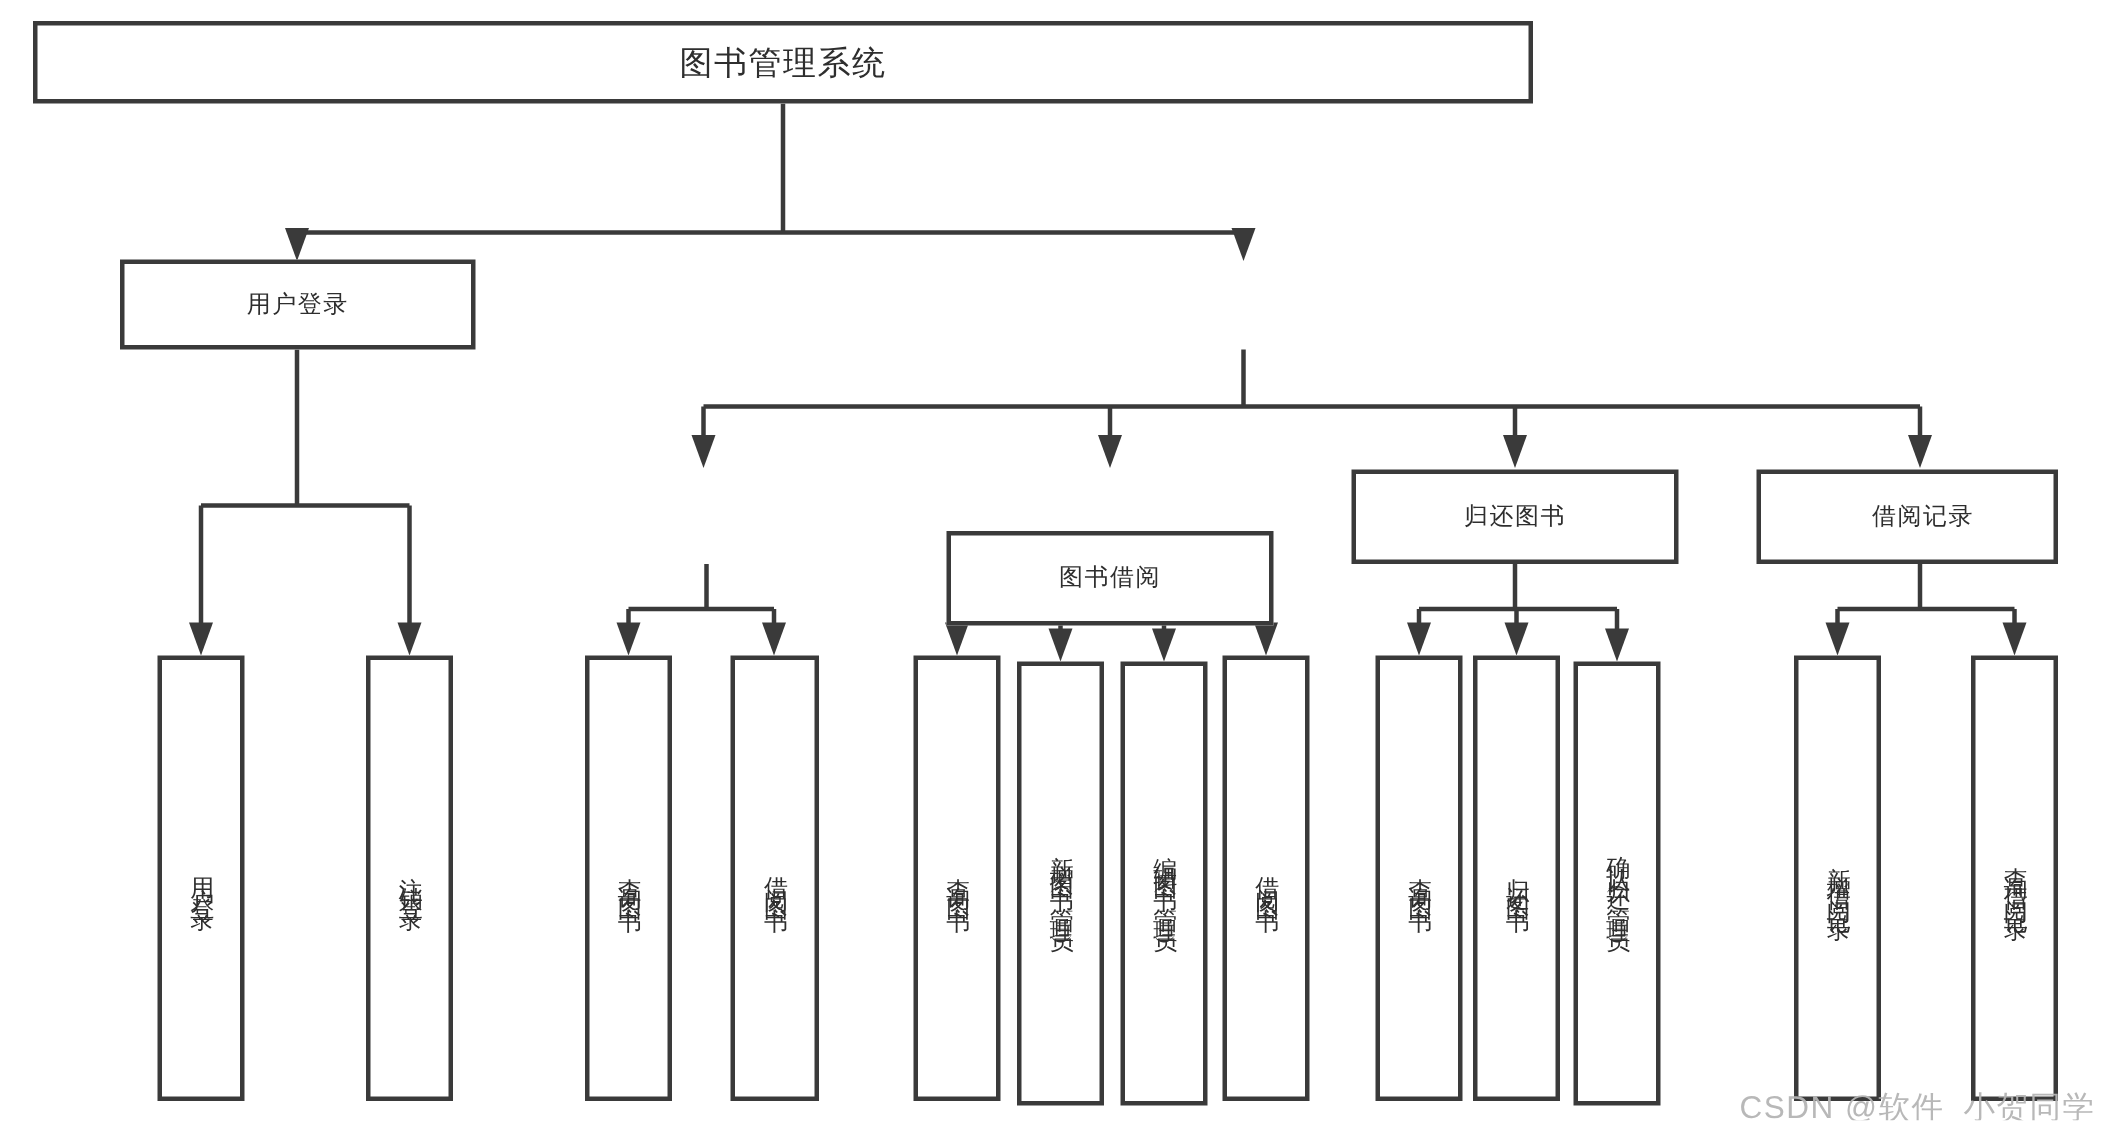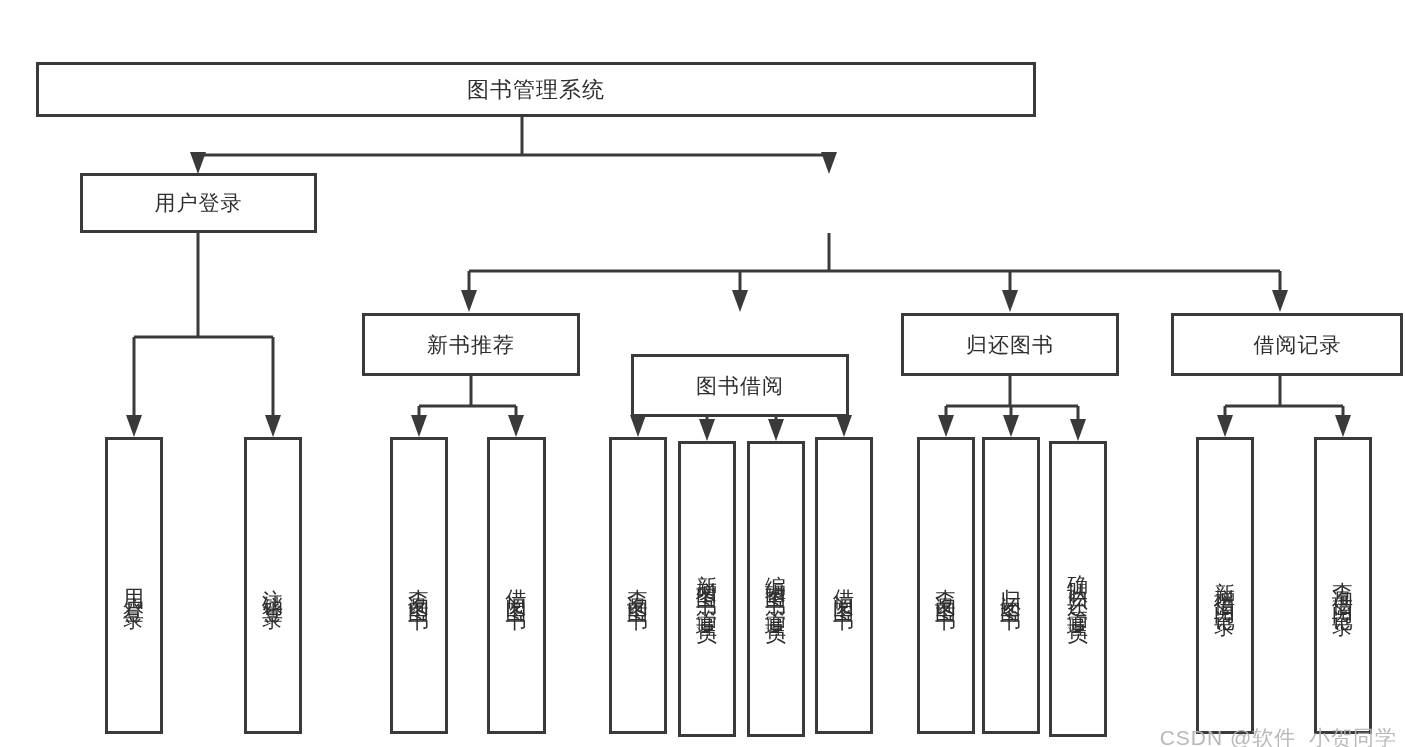--- a/index.html
+++ b/index.html
@@ -24,21 +24,21 @@
   }
   .node {
     position: absolute;
     box-sizing: border-box;
     border: 3px solid #3a3a3a;
     background: #ffffff;
     display: flex;
     align-items: center;
     justify-content: center;
     color: #2e2e2e;
-    font-size: 21px;
+    font-size: 16px;
     letter-spacing: 1px;
     z-index: 2;
   }
   .node.root { font-size: 22px; }
   .vnode span {
     writing-mode: vertical-rl;
     text-orientation: mixed;
     letter-spacing: 7px;
     line-height: 1.1;
     white-space: nowrap;
@@ -119,28 +119,27 @@
       <polygon points="768,419 784,419 776,441"></polygon>
       <polygon points="836,415 852,415 844,437"></polygon>
       <polygon points="938,415 954,415 946,437"></polygon>
       <polygon points="1003,415 1019,415 1011,437"></polygon>
       <polygon points="1070,419 1086,419 1078,441"></polygon>
       <polygon points="1217,415 1233,415 1225,437"></polygon>
       <polygon points="1335,415 1351,415 1343,437"></polygon>
     </g>
   </svg>
 
-  <div class="node root" style="left:36px; top:14px; width:1000px; height:55px;margin-top:48px;">图书管理系统</div>
+  <div class="node root" style="left:22px; top:14px; width:1000px; height:55px;">图书管理系统</div>
 
   <div class="node" style="left:80px; top:173px; width:237px; height:60px;">用户登录</div>
 
-  <div class="node" style="left:362px; top:313px; width:218px; height:63px;">新书推荐</div>
   <div class="node" style="left:631px; top:313px; width:218px; height:63px;margin-top:41px;">图书借阅</div>
   <div class="node" style="left:901px; top:313px; width:218px; height:63px;">归还图书</div>
-  <div class="node" style="left:1171px; top:313px; width:232px; height:63px;padding-left:21px;">借阅记录</div>
+  <div class="node" style="left:1171px; top:313px; width:201px; height:63px;padding-left:21px;">借阅记录</div>
 
   <div class="node vnode" style="left:105px; top:437px; width:58px; height:297px;">
     <span>用户登录</span>
   </div>
   <div class="node vnode" style="left:244px; top:437px; width:58px; height:297px;">
     <span>注销登录</span>
   </div>
 
   <div class="node vnode" style="left:390px; top:437px; width:58px; height:297px;">
     <span>查询图书</span>

